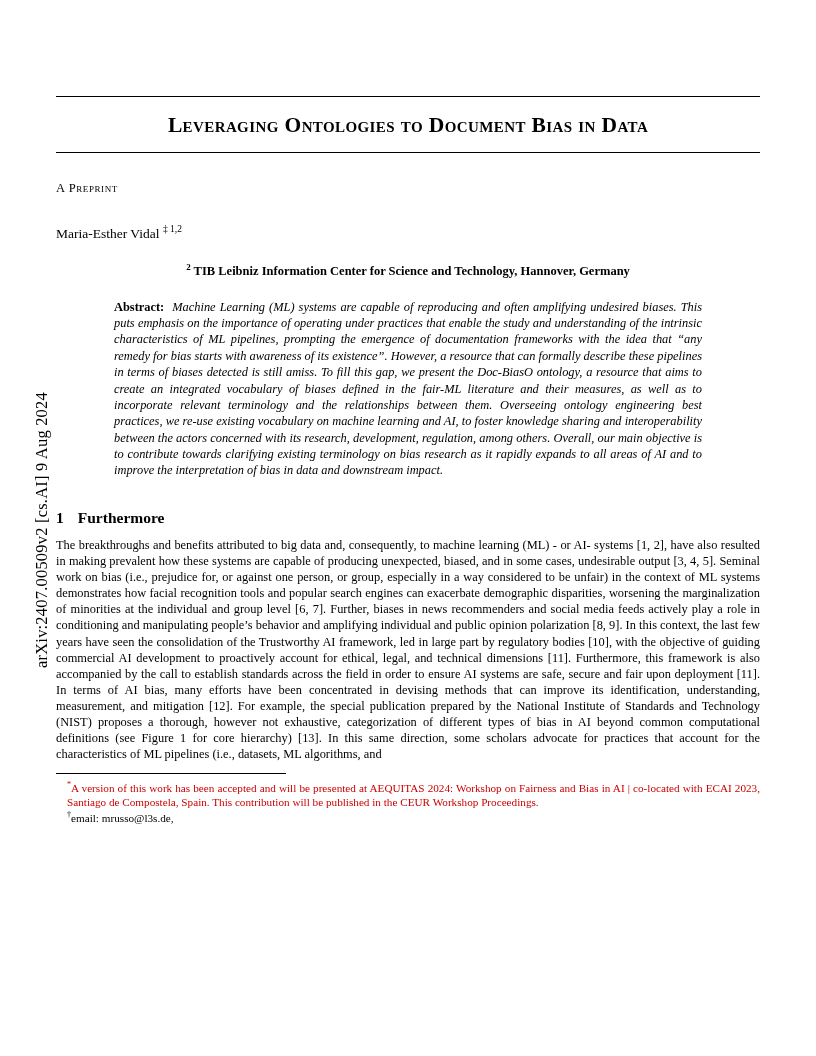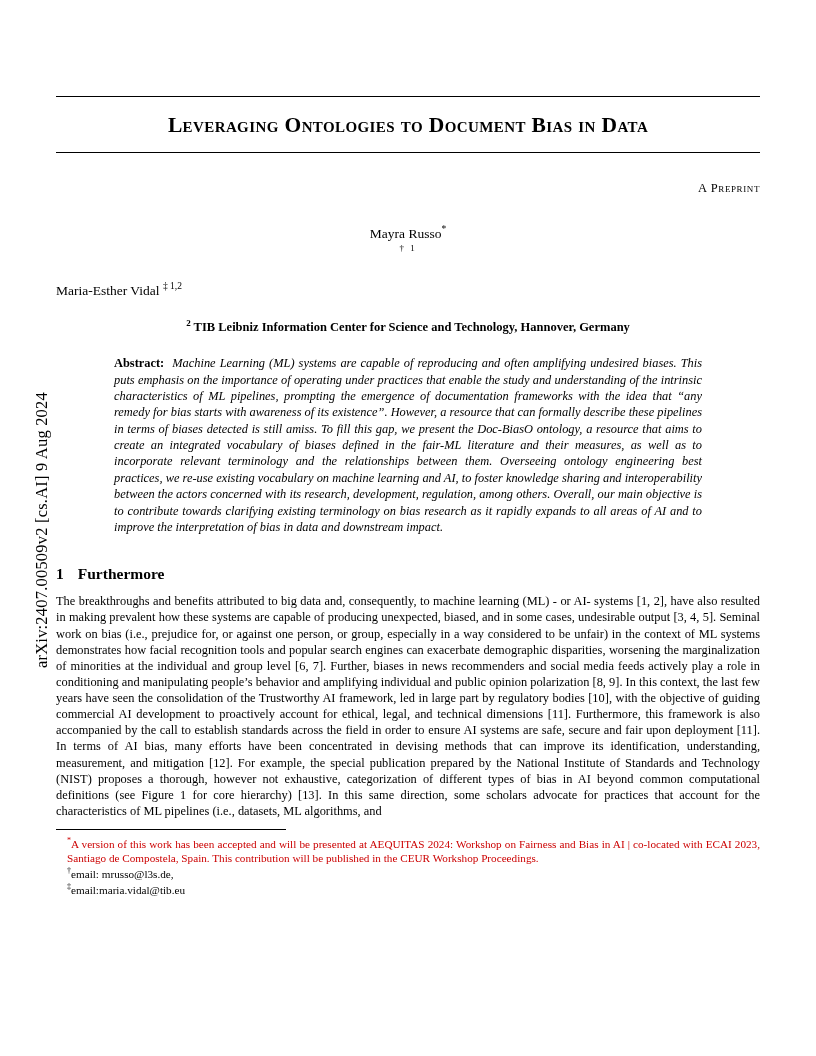--- a/index.html
+++ b/index.html
@@ -53,21 +53,21 @@
   .title {
     text-align: center;
     font-size: 21.5px;
     font-variant: small-caps;
     letter-spacing: 0.4px;
     margin: 16px 0 14px 0;
     font-weight: bold;
   }
 
   .preprint {
-    text-align: right;
+    text-align: left;
     font-size: 12.5px;
     font-variant: small-caps;
     letter-spacing: 0.6px;
     margin-top: 28px;
   }
 
   .author-block {
     text-align: center;
     margin-top: 28px;
   }
@@ -159,26 +159,20 @@
   <div class="content">
 
     <hr class="rule">
 
     <h1 class="title">Leveraging Ontologies to Document Bias in Data</h1>
 
     <hr class="rule">
 
     <div class="preprint">A Preprint</div>
 
-    <div class="author-block">
-      <div class="author-name">
-        <span>Mayra Russo</span><span class="sup">*</span>
-      </div>
-      <div class="author-dagger">† 1</div>
-    </div>
 
 
     <div class="author-block2">
       <div class="author-name">
         <span>Maria-Esther Vidal</span>
         <span class="sup">‡ 1,</span><span class="sup">2</span>
       </div>
     </div>
 
     <div class="affil">
@@ -197,19 +191,16 @@
 
     <hr class="footnote-rule">
 
     <div class="footnotes">
       <div class="fn-line fn-red">
         <span class="fn-mark">*</span><span>A version of this work has been accepted and will be presented at AEQUITAS 2024: Workshop on Fairness and Bias in AI | co-located with ECAI 2023, Santiago de Compostela, Spain. This contribution will be published in the CEUR Workshop Proceedings.</span>
       </div>
       <div class="fn-line">
         <span class="fn-mark">†</span><span>email: mrusso@l3s.de,</span>
       </div>
-      <div class="fn-line">
-        <span class="fn-mark">‡</span><span>email:maria.vidal@tib.eu</span>
-      </div>
     </div>
 
   </div>
 </div>
 
 </body></html>

